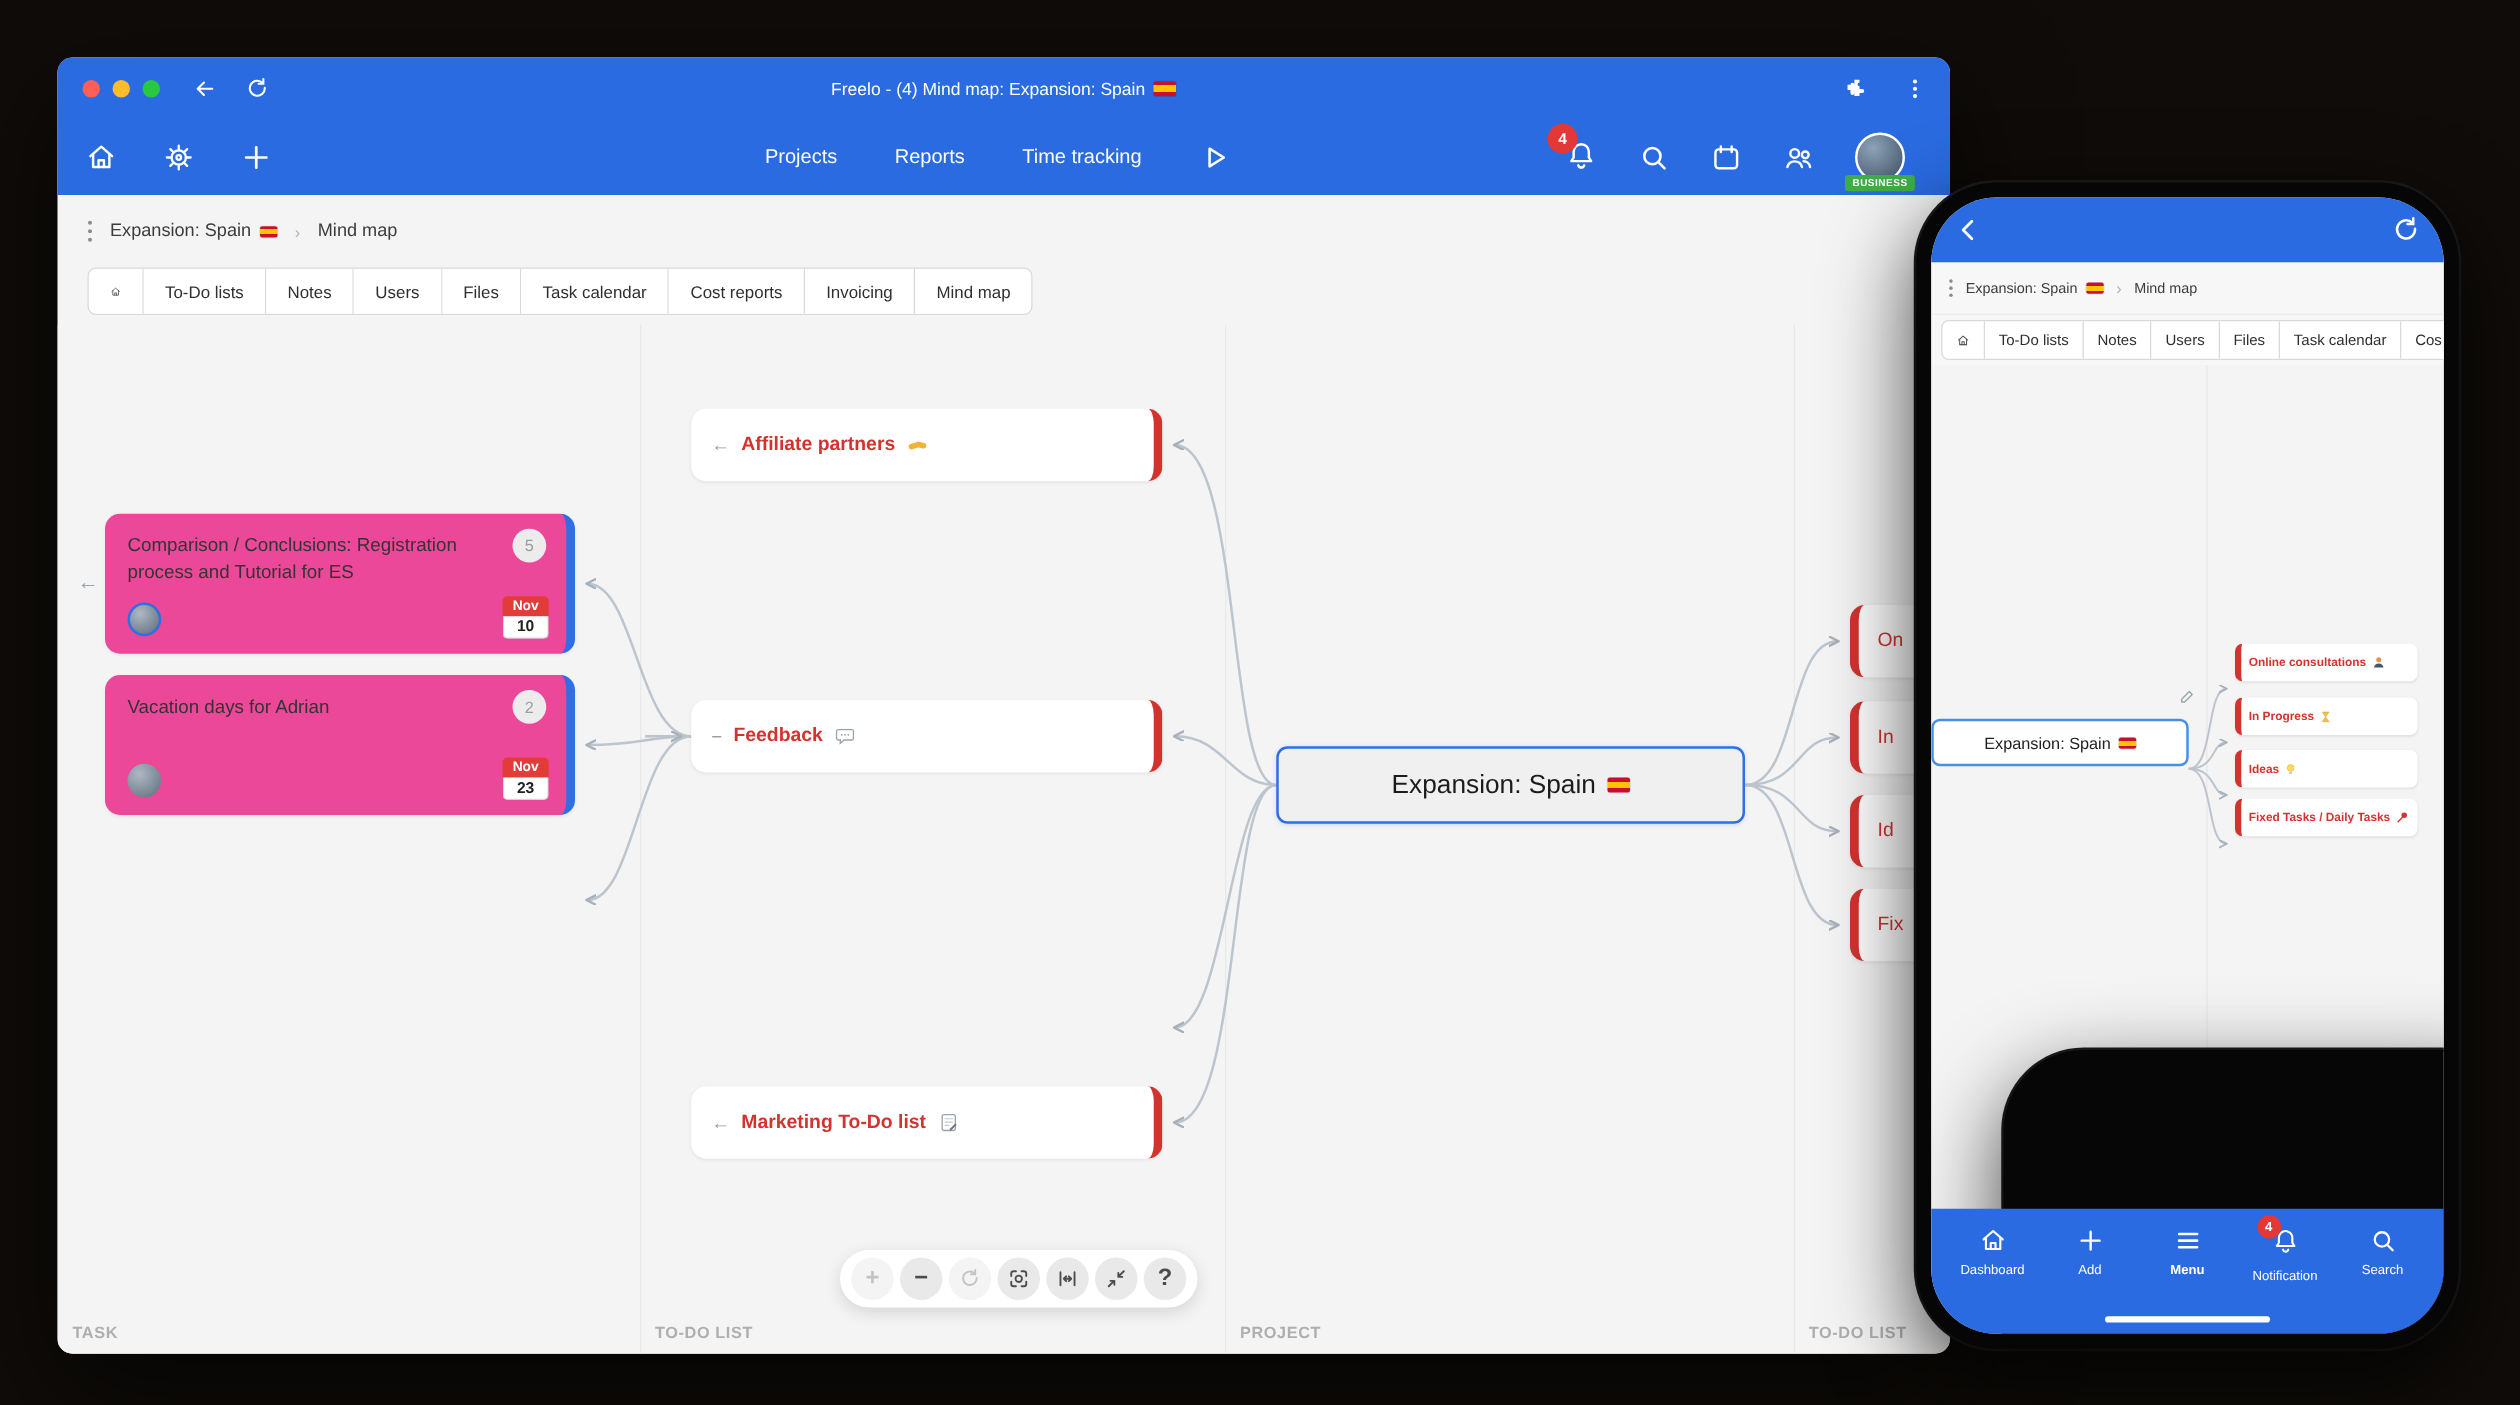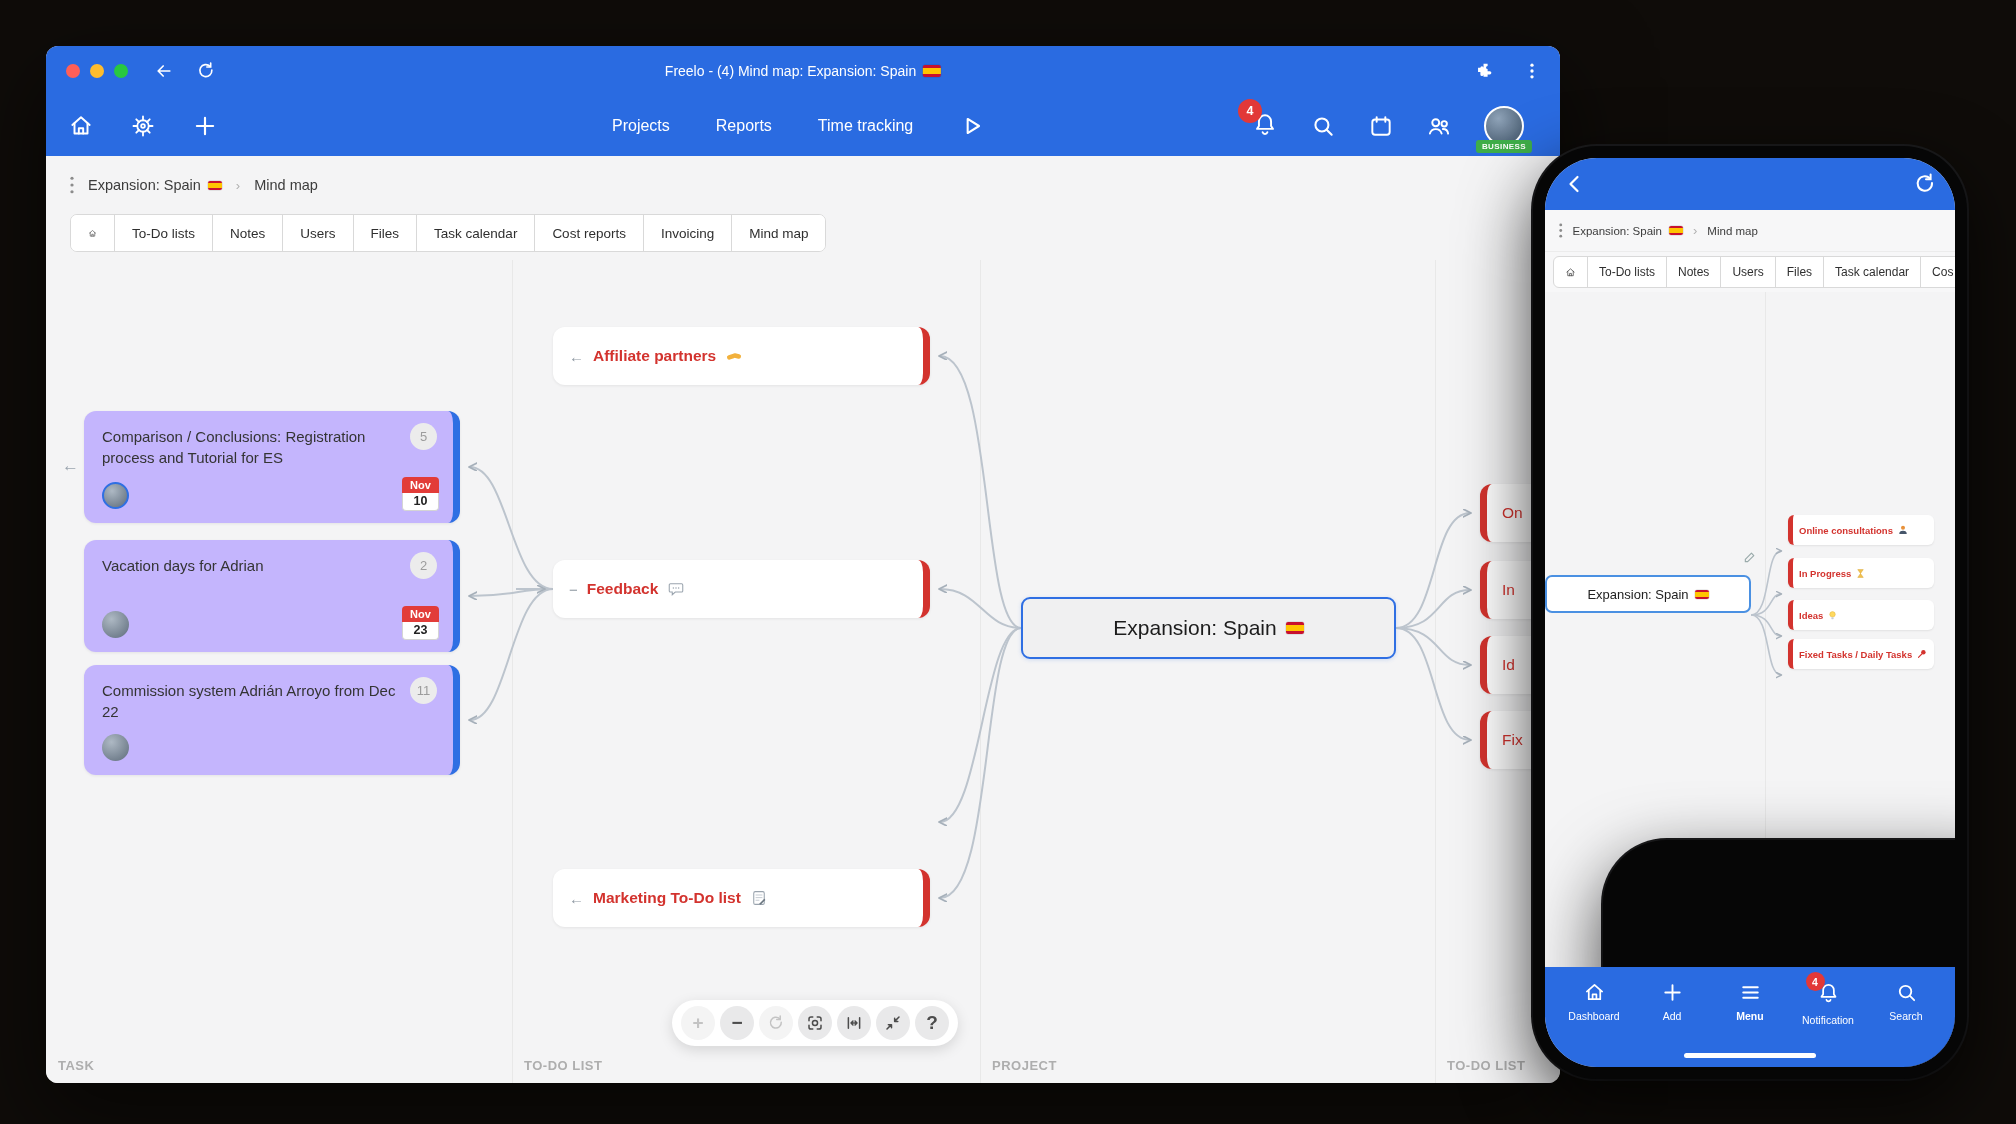--- a/index.html
+++ b/index.html
@@ -38,21 +38,21 @@
   .tab { padding:0 17px; height:36px; display:flex; align-items:center; font-size:13.5px; color:#2f2f2f; border-right:1px solid #d9d9d9; background:#fff; cursor:default; }
   .tab:last-child { border-right:none; }
   .tab-home { width:44px; justify-content:center; color:#555; }
 
   .canvas { position:relative; height:823px; background:#f4f4f5; }
   .col-div { position:absolute; top:0; bottom:0; width:1px; background:#e8e8e8; }
   .col-label { position:absolute; bottom:10px; font-size:13px; letter-spacing:.5px; color:#aeaeae; font-weight:bold; }
 
   svg.wires { position:absolute; inset:0; width:100%; height:100%; pointer-events:none; }
 
-  .task-card { position:absolute; left:38px; width:376px; background:#c4b5fd; border-radius:12px;
+  .task-card { position:absolute; left:38px; width:376px; background:#ec4899; border-radius:12px;
     border-right:7px solid #2f6fe3; box-shadow:0 1px 3px rgba(0,0,0,.07); padding:15px 40px 20px 18px; }
   .task-title { font-size:15px; color:#343434; line-height:1.4; }
   .task-count { position:absolute; top:12px; right:16px; width:27px; height:27px; border-radius:50%; background:#ececec; color:#9c9c9c; font-size:13px; display:flex; align-items:center; justify-content:center; }
   .task-avatar { position:absolute; left:18px; bottom:14px; width:27px; height:27px; border-radius:50%; background:radial-gradient(circle at 35% 30%, #aeb9c4, #5d6b7a); }
   .task-avatar.ring { border:2px solid #2f6fe3; }
   .duebox { position:absolute; right:14px; bottom:12px; width:37px; text-align:center; font-weight:bold; }
   .duebox .m { background:#e23c39; color:#fff; font-size:11px; padding:2px 0; border-radius:4px 4px 0 0; }
   .duebox .d { background:#fff; border:1px solid #d4d4d4; border-top:none; color:#222; font-size:12.5px; padding:1px 0 2px; border-radius:0 0 4px 4px; }
 
   .todo-node { position:absolute; left:507px; width:377px; height:58px; background:#fff; border-radius:12px;
@@ -288,25 +288,20 @@
       <div class="task-card" style="top:280px;height:112px">
         <div class="task-title">Vacation days for Adrian</div>
         <span class="task-count">2</span>
         <span class="task-avatar"></span>
         <div class="duebox">
           <div class="m">Nov</div>
           <div class="d">23</div>
         </div>
       </div>
 
-      <div class="task-card" style="top:405px;height:110px">
-        <div class="task-title">Commission system Adrián Arroyo from Dec 22</div>
-        <span class="task-count">11</span>
-        <span class="task-avatar"></span>
-      </div>
 
       <div class="todo-node" style="top:67px">
         <span class="node-prefix">←</span>
         <span class="todo-label">Affiliate partners</span>
         <svg class="icon" width="18" height="18" viewBox="0 0 24 24">
             <g fill="#f2b13c">
               <rect x="2.5" y="10" width="11.5" height="6" rx="3" transform="rotate(-18 8 13)"></rect>
               <rect x="10" y="9" width="11.5" height="6" rx="3" transform="rotate(14 15.5 12)"></rect>
             </g>
           </svg>

